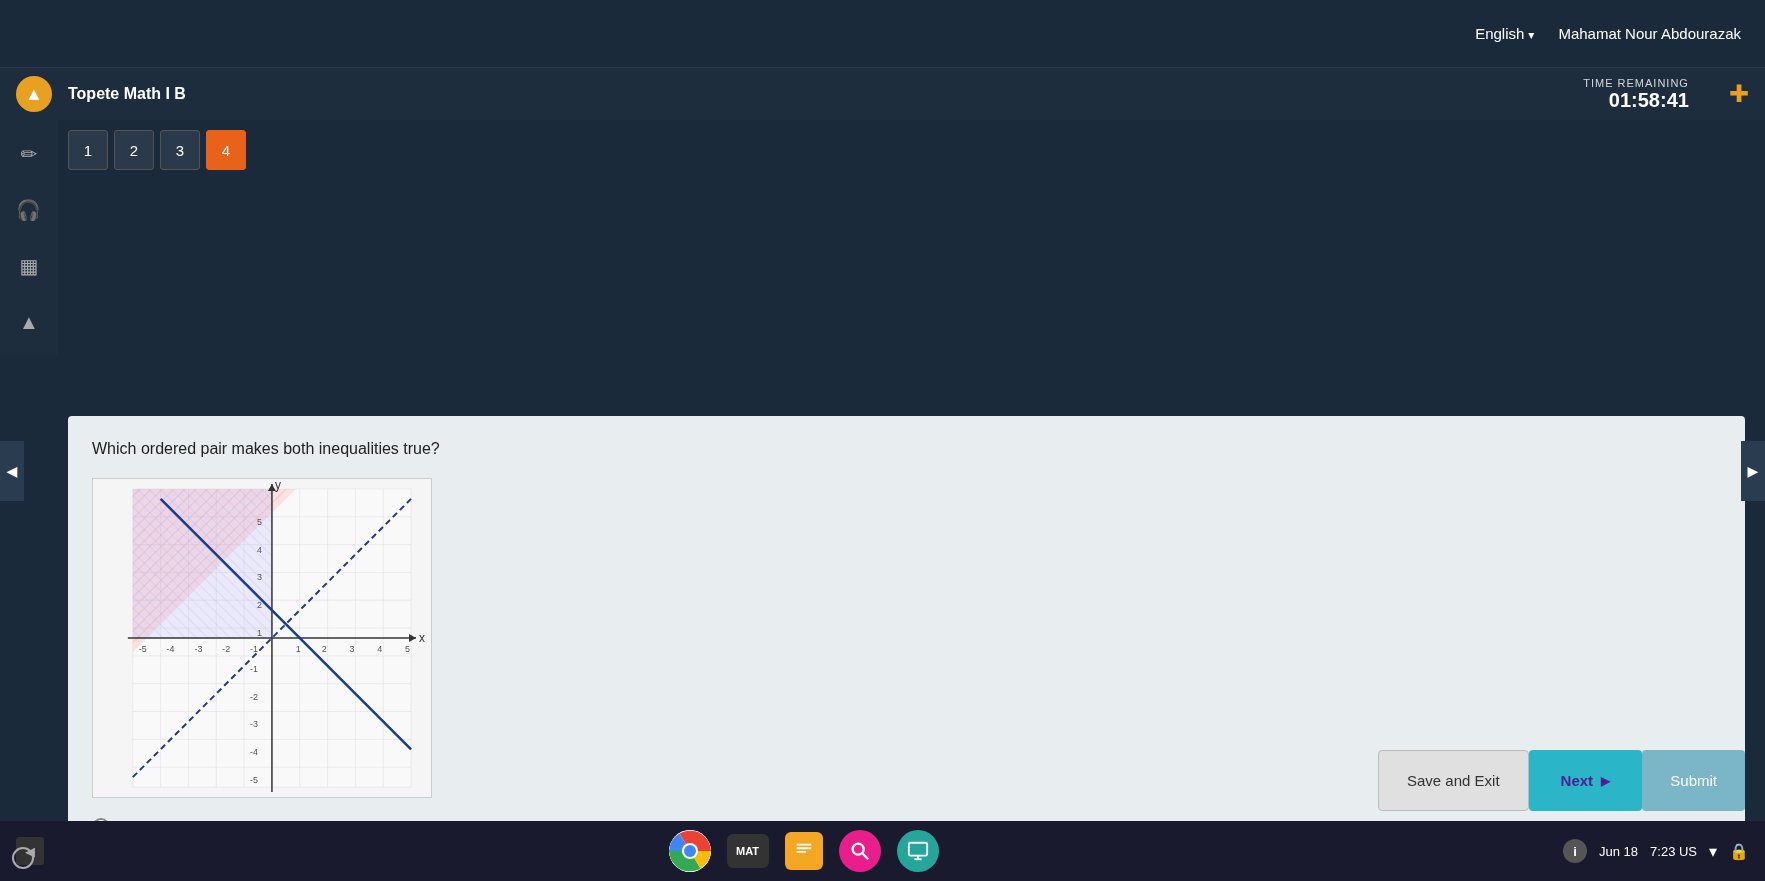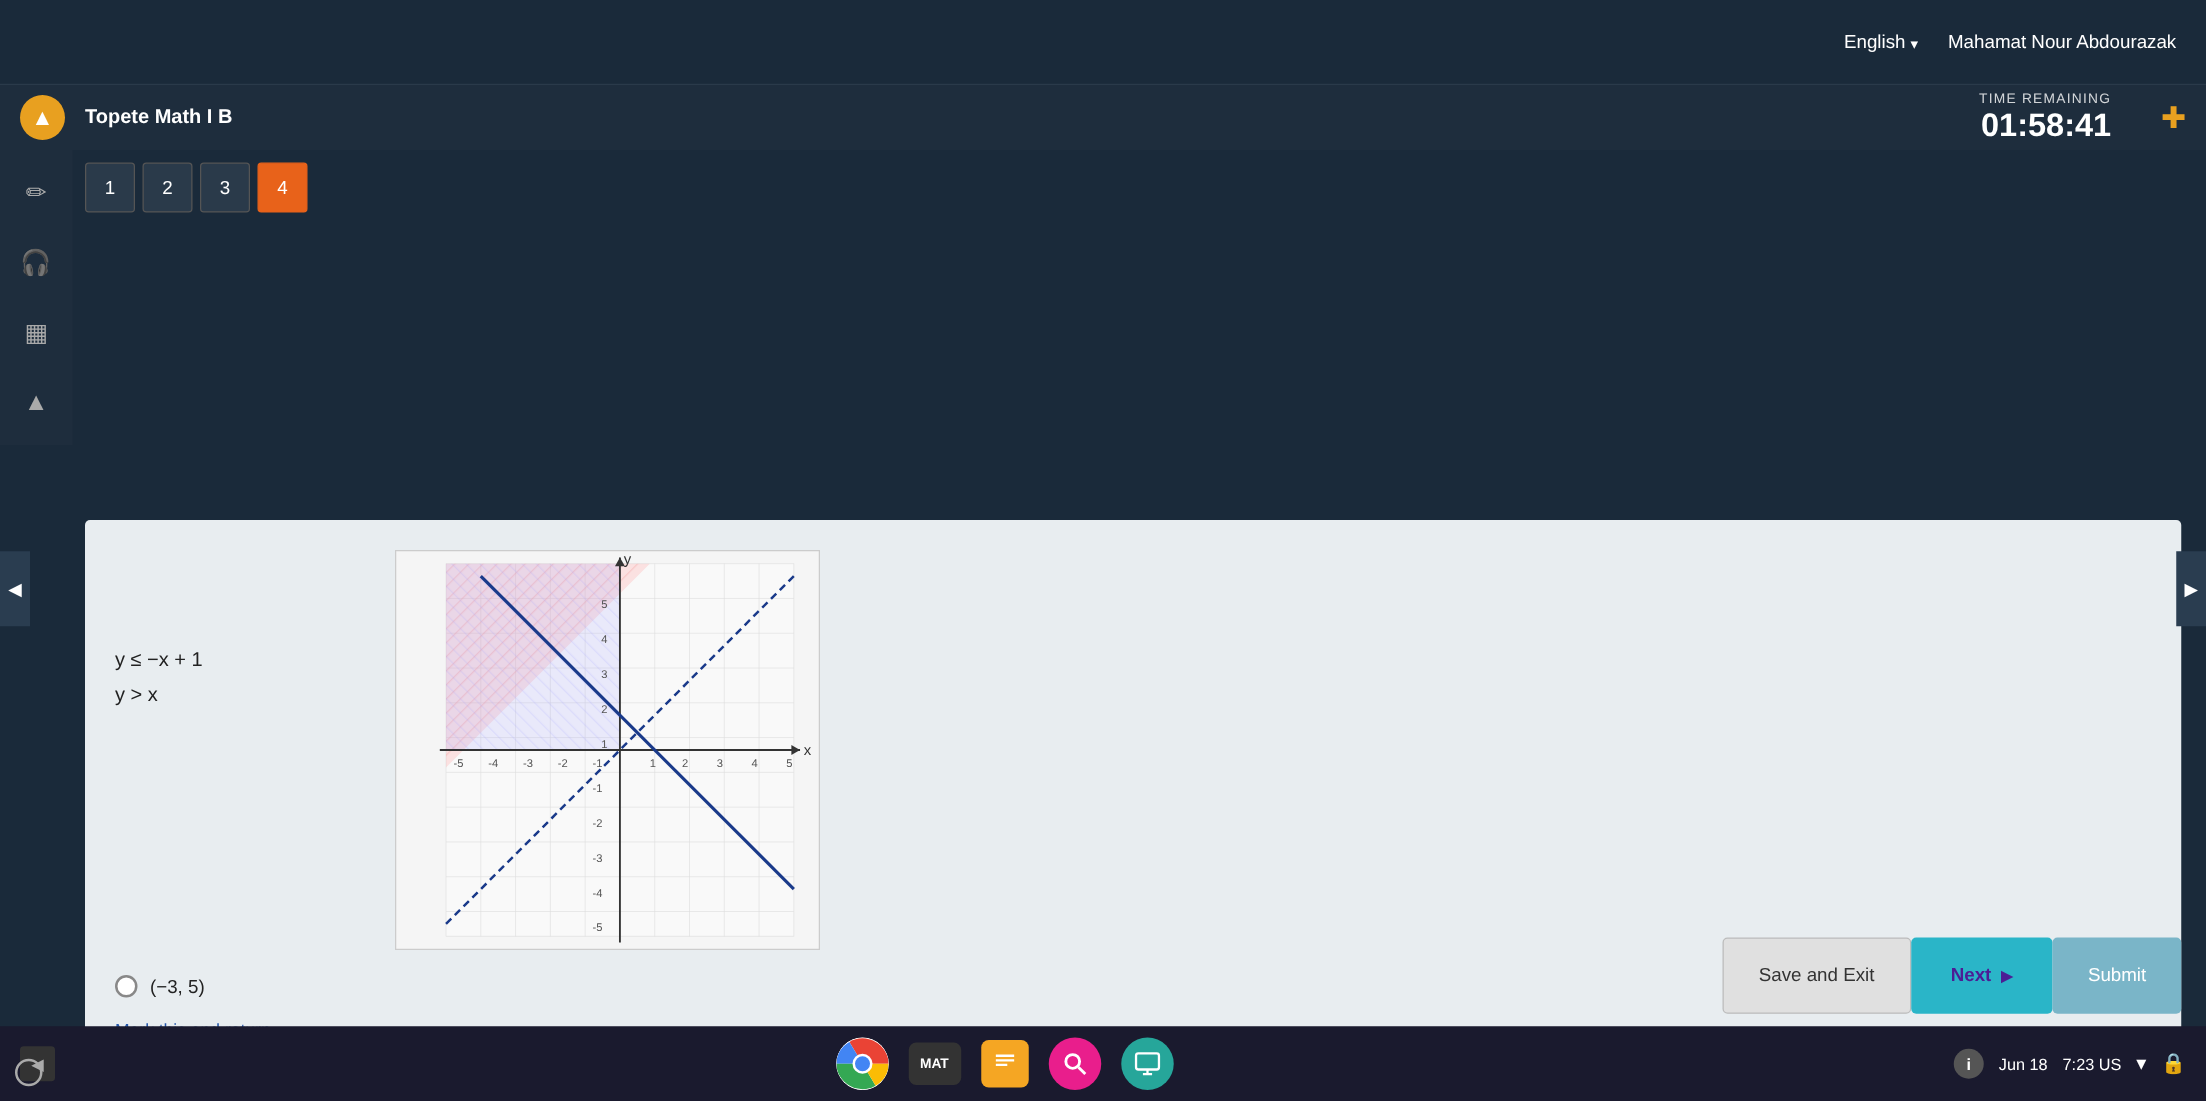--- a/index.html
+++ b/index.html
@@ -77,21 +77,21 @@
       text-align: right;
       color: #fff;
       margin-right: 24px;
     }
     .timer-label {
       font-size: 11px;
       letter-spacing: 1px;
       opacity: 0.8;
     }
     .timer-value {
-      font-size: 26px;
+      font-size: 20px;
       font-weight: bold;
     }
     .plus-btn {
       color: #e8a020;
       font-size: 24px;
       cursor: pointer;
     }
 
     
     .left-sidebar {
@@ -411,27 +411,24 @@
   </div>
 
   <div class="question-nav">
     <div class="q-btn">1</div>
     <div class="q-btn">2</div>
     <div class="q-btn">3</div>
     <div class="q-btn active">4</div>
   </div>
 
   <div class="content-panel" style="margin-top: 60px; height: calc(100% - 70px);">
+    <div class="question-text">Which ordered pair makes both inequalities true?</div>
 
     <div class="question-body">
 
-      <div class="inequalities">
-        <div class="inequality-line">y ≤ −x + 1</div>
-        <div class="inequality-line">y &gt; x</div>
-      </div>
 
       <div class="graph-container">
         <svg class="graph-svg" viewBox="0 0 340 320">
 
           <defs>
             <pattern id="hatch1" patternUnits="userSpaceOnUse" width="8" height="8" patternTransform="rotate(45)">
               <line x1="0" y1="0" x2="0" y2="8" stroke="#f08080" stroke-width="2" opacity="0.5"></line>
             </pattern>
             <pattern id="hatch2" patternUnits="userSpaceOnUse" width="8" height="8" patternTransform="rotate(-45)">
               <line x1="0" y1="0" x2="0" y2="8" stroke="#a0a0ff" stroke-width="2" opacity="0.4"></line>

